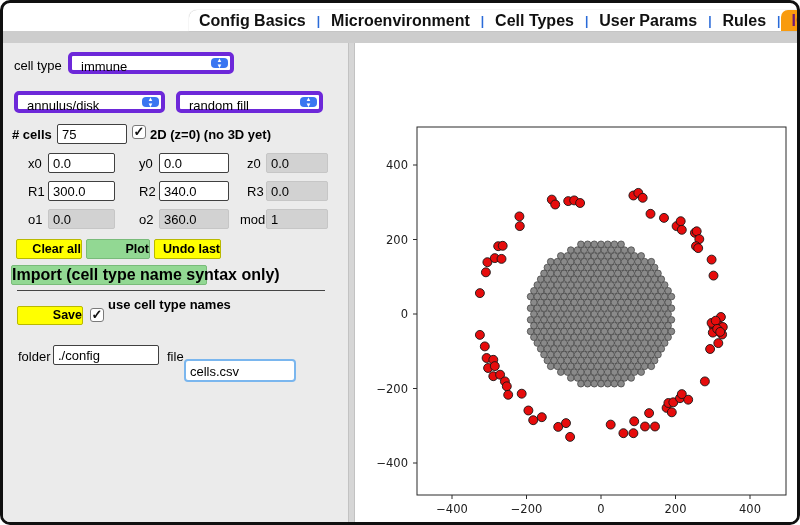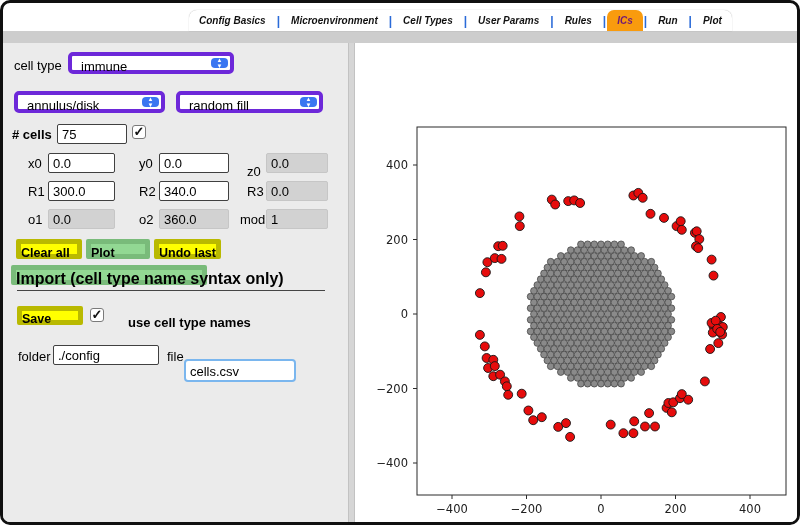--- a/index.html
+++ b/index.html
@@ -1,35 +1,35 @@
 <!DOCTYPE html>
 <html><head>
 <meta charset="utf-8">
 <style>
   html,body{margin:0;padding:0;background:#fff;}
   *{box-sizing:border-box;}
   body{font-family:"Liberation Sans", sans-serif;}
   .window{position:relative;width:800px;height:525px;border:3px solid #101010;border-radius:10px;overflow:hidden;background:#ffffff;}
   .grayband{position:absolute;top:28px;left:0;right:0;height:12px;background:#cdcdcd;}
   .tabbar{position:absolute;left:186px;top:7px;height:21px;display:flex;align-items:stretch;background:#ffffff;border-radius:8px 8px 0 0;z-index:5;box-shadow:0 0 1px rgba(0,0,0,.35);}
-  .tab{display:flex;align-items:center;padding:0 10px;font-size:10px;font-weight:bold;color:#111;cursor:default;white-space:nowrap;border-radius:7px 7px 0 0;font-style:italic;}
+  .tab{display:flex;align-items:center;padding:0 10px;font-size:16px;font-weight:bold;color:#111;cursor:default;white-space:nowrap;border-radius:7px 7px 0 0;}
   .tab.active{background:#f99b0e;color:#701a75;}
   .tab-sep{display:flex;align-items:center;color:#2a6bd8;font-weight:bold;font-size:12px;padding:0 1px;}
   .content{position:absolute;top:40px;left:0;right:0;bottom:0;display:flex;}
   .panel{width:345px;background:#ebebeb;position:relative;flex:none;}
   .vdivider{width:7px;flex:none;background:#d6d6d6;border-left:1px solid #c2c2c2;border-right:1px solid #c2c2c2;}
   .plotarea{flex:1;background:#ffffff;position:relative;}
   .lbl{position:absolute;font-size:13px;color:#000;white-space:nowrap;}
   .field{position:absolute;height:20px;background:#ffffff;border:1px solid #404040;border-radius:2px;font-size:13px;color:#000;padding:2px 4px;white-space:nowrap;overflow:hidden;}
   .field.disabled{background:#d2d2d2;border-color:#c6c6c6;}
   .field.focused{border:2px solid #7ab6ee;border-radius:4px;height:23px;padding-top:3px;}
   .combo{position:absolute;height:22px;background:#ffffff;border:4px solid #6d28d9;border-radius:5px;font-size:13px;color:#000;padding:3px 24px 0 9px;white-space:nowrap;}
   .combo .spin{position:absolute;top:2px;right:2px;bottom:2px;width:17px;border-radius:4px;background:#3a76f1;color:#fff;display:flex;flex-direction:column;align-items:center;justify-content:center;line-height:6px;font-size:6px;}
   .checkbox{position:absolute;width:14px;height:14px;background:#fff;border:1.5px solid #7a7a7a;border-radius:3px;font-size:13px;font-weight:bold;color:#111;line-height:12px;text-align:center;}
-  .btn{position:absolute;height:20px;border:5px solid #0f766e;border-radius:2px;font-size:12.5px;font-weight:bold;color:#000;text-align:left;line-height:18px;white-space:nowrap;}
+  .btn{position:absolute;height:20px;border:1px solid #0f766e;border-radius:2px;font-size:12.5px;font-weight:bold;color:#000;text-align:right;line-height:18px;white-space:nowrap;}
   .btn.yellow{background:#ffff00;border-color:#b9b900;}
   .btn.green{background:#92d893;border-color:#79bb7a;}
   .hline{position:absolute;height:0;border-top:1px solid #444;}
 </style>
 </head>
 <body>
 
 <div class="window">
   <div class="grayband"></div>
   <div class="tabbar" id="tab-bar">
@@ -73,26 +73,27 @@
         <span>random fill</span>
         <span class="spin">
             <span>▲</span>
             <span>▼</span>
           </span>
       </div>
 
       <div class="lbl" style="left:9px;top:84px;font-weight:bold;"># cells</div>
       <div class="field" style="left:54px;top:81px;width:70px;">75</div>
       <div class="checkbox" style="left:129px;top:82px;"><span>✓</span></div>
+      <div class="lbl" style="left:147px;top:84px;font-weight:bold;">2D (z=0) (no 3D yet)</div>
 
       <div class="lbl" style="left:25px;top:113px;">x0</div>
       <div class="field" style="left:45px;top:110px;width:67px;">0.0</div>
       <div class="lbl" style="left:136px;top:113px;">y0</div>
       <div class="field" style="left:156px;top:110px;width:70px;">0.0</div>
-      <div class="lbl" style="left:244px;top:113px;margin-top:8px;">z0</div>
+      <div class="lbl" style="left:244px;top:113px;">z0</div>
       <div class="field disabled" style="left:263px;top:110px;width:62px;">0.0</div>
 
       <div class="lbl" style="left:25px;top:141px;">R1</div>
       <div class="field" style="left:45px;top:138px;width:67px;">300.0</div>
       <div class="lbl" style="left:136px;top:141px;">R2</div>
       <div class="field" style="left:156px;top:138px;width:70px;">340.0</div>
       <div class="lbl" style="left:244px;top:141px;">R3</div>
       <div class="field disabled" style="left:263px;top:138px;width:62px;">0.0</div>
 
       <div class="lbl" style="left:25px;top:169px;">o1</div>
@@ -105,21 +106,21 @@
       <div class="btn yellow" style="left:13px;top:196px;width:66px;">Clear all</div>
       <div class="btn green" style="left:83px;top:196px;width:64px;">Plot</div>
       <div class="btn yellow" style="left:151px;top:196px;width:67px;">Undo last</div>
 
       <div class="btn green" style="left:8px;top:222px;width:196px;font-size:16px;">Import (cell type name syntax only)</div>
 
       <div class="hline" style="left:14px;top:247px;width:308px;"></div>
 
       <div class="btn yellow" style="left:14px;top:263px;width:66px;height:19px;line-height:17px;">Save</div>
       <div class="checkbox" style="left:87px;top:265px;"><span>✓</span></div>
-      <div class="lbl" style="left:105px;top:272px;font-weight:bold;margin-left:20px;">use cell type names</div>
+      <div class="lbl" style="left:105px;top:254px;font-weight:bold;">use cell type names</div>
 
       <div class="lbl" style="left:15px;top:306px;">folder</div>
       <div class="field" style="left:50px;top:302px;width:106px;">./config</div>
       <div class="lbl" style="left:164px;top:306px;">file</div>
       <div class="field focused" style="left:181px;top:316px;width:112px;">cells.csv</div>
 
     </div>
     <div class="vdivider"></div>
     <div class="plotarea">
       <svg id="plot-svg" width="442" height="479">

